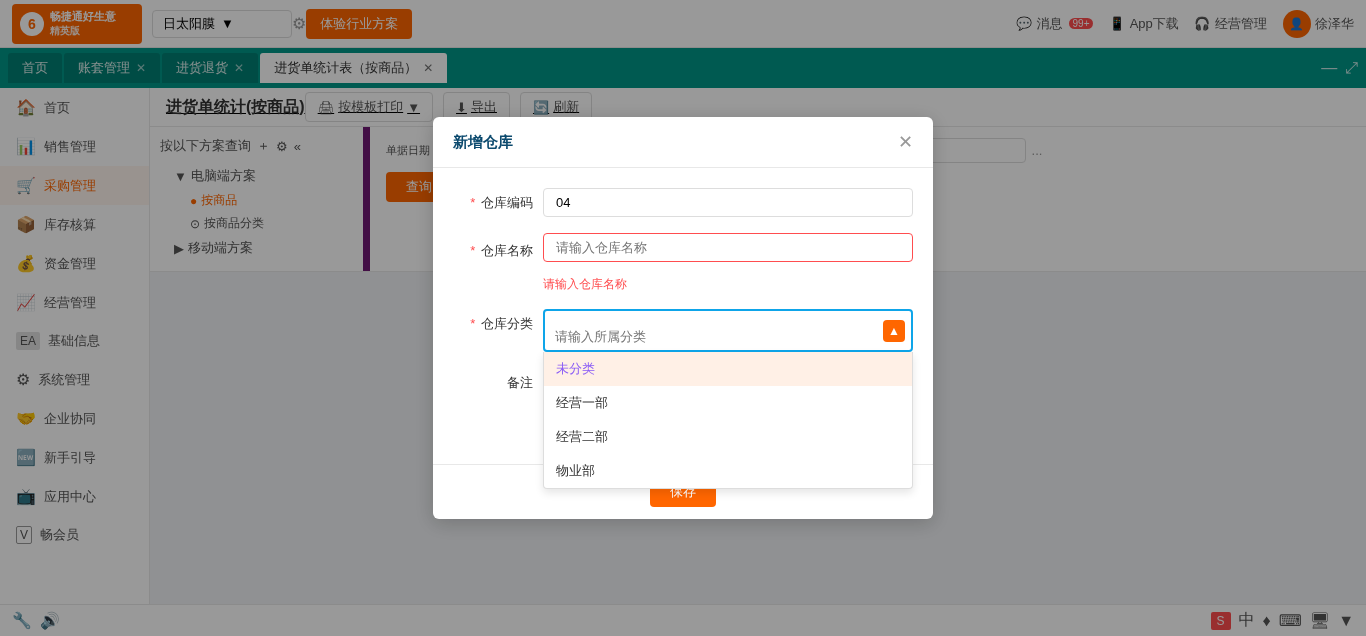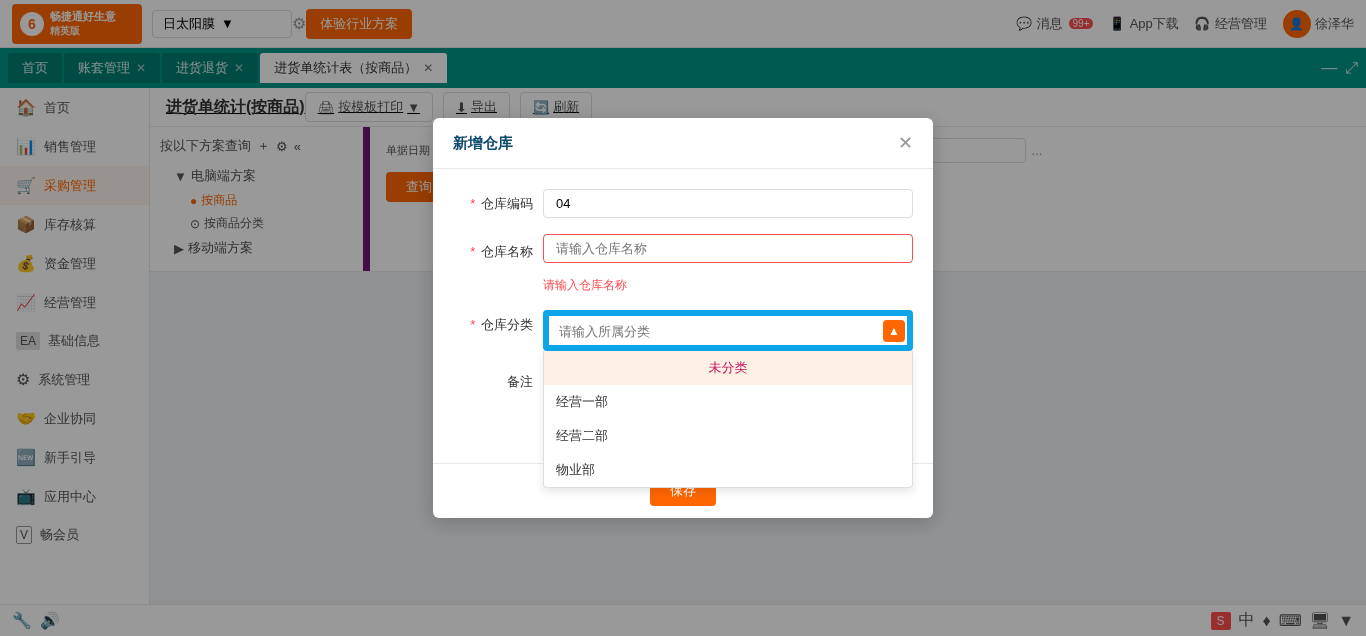--- a/index.html
+++ b/index.html
@@ -163,38 +163,38 @@
     .form-required { color: #ff4d4f; margin-right: 2px; }
     .form-control {
       flex: 1; border: 1px solid #ddd; border-radius: 4px;
       padding: 6px 12px; font-size: 13px; outline: none;
     }
     .form-control.error { border-color: #ff4d4f; }
     .error-msg { color: #ff4d4f; font-size: 12px; margin-top: 2px; }
 
     .category-input-wrapper { flex: 1; position: relative; }
     .category-input {
-      width: 100%; border: 6px solid #0ea5e9; border-radius: 4px;
-      padding: 8px 30px 6px 10px; font-size: 13px; outline: none;
+      width: 100%; border: 2px solid #0ea5e9; border-radius: 4px;
+      padding: 18px 30px 6px 10px; font-size: 13px; outline: none;
     }
     .category-toggle {
       position: absolute; right: 8px; top: 50%; transform: translateY(-50%);
       width: 22px; height: 22px; background: #ff6600; border-radius: 4px;
       display: flex; align-items: center; justify-content: center;
       color: #fff; cursor: pointer; font-size: 12px;
     }
     .category-dropdown {
       position: absolute; top: 100%; left: 0; right: 0; background: #fff;
       border: 1px solid #ddd; border-top: none; border-radius: 0 0 4px 4px;
       z-index: 100; box-shadow: 0 4px 8px rgba(0,0,0,0.1);
     }
     .dropdown-item {
       padding: 8px 12px; cursor: pointer; font-size: 13px; color: #333;
     }
-    .dropdown-item.selected { background: #fff0e6; color: #be185d; text-align: center; }
+    .dropdown-item.selected { background: #fff0e6; color: #8b5cf6; }
 
     .modal-footer {
       display: flex; justify-content: center; padding: 12px 20px;
       border-top: 1px solid #e8e8e8; gap: 10px;
     }
     .btn-save {
       background: #ff6600; color: #fff; border: none;
       border-radius: 4px; padding: 6px 20px; cursor: pointer; font-size: 13px;
     }
 

